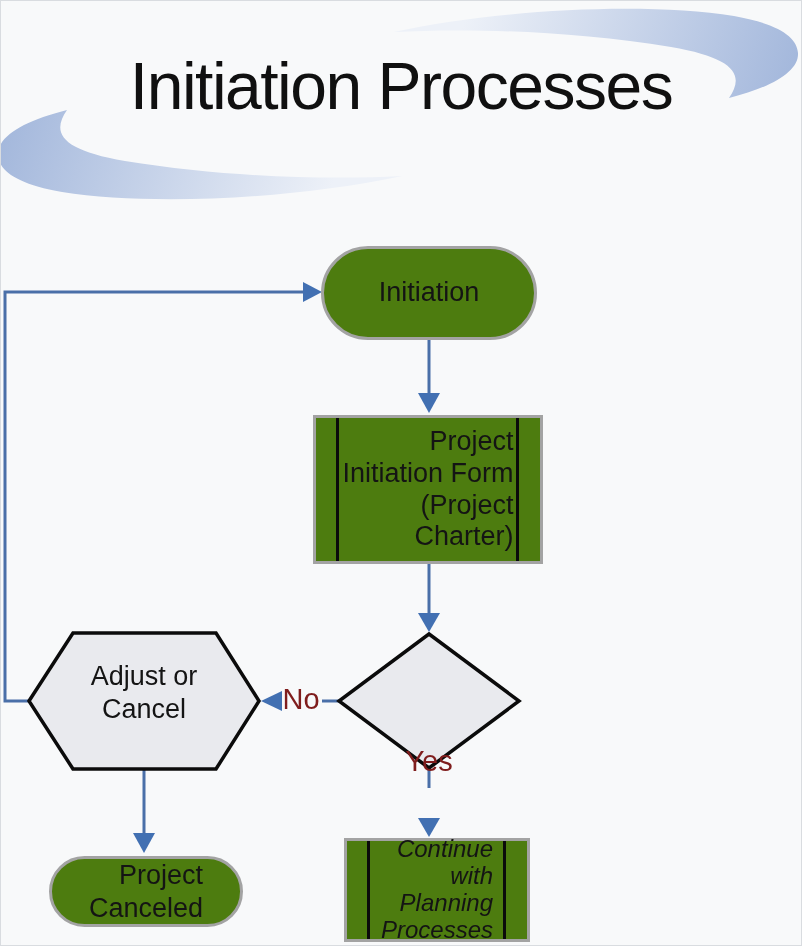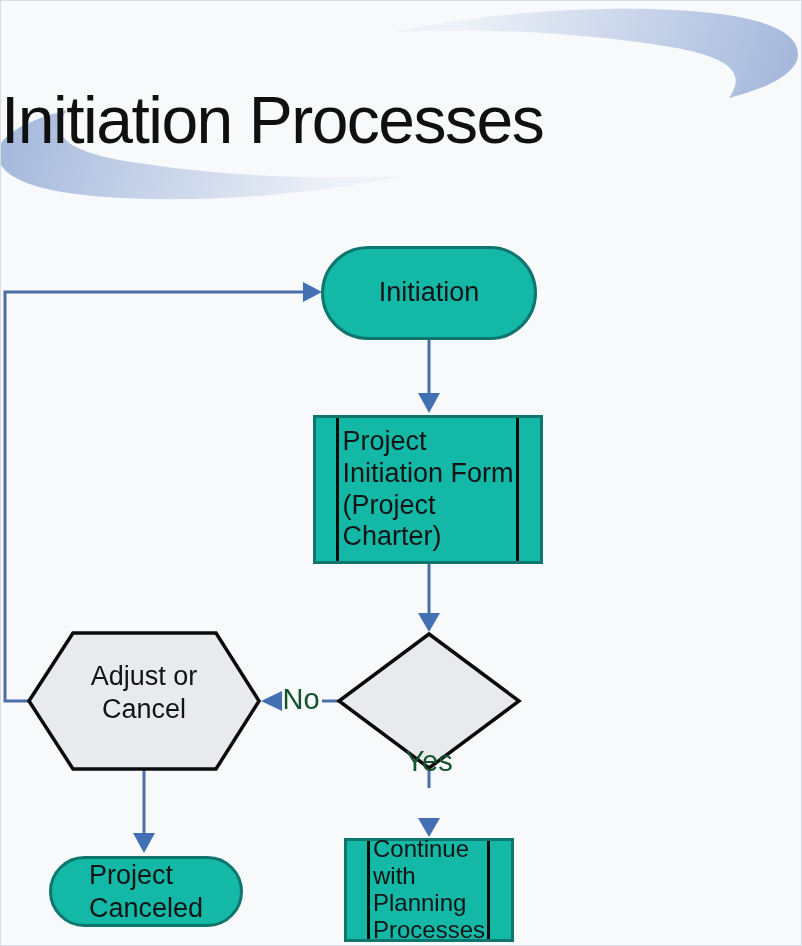--- a/index.html
+++ b/index.html
@@ -15,35 +15,34 @@
     color: #141414;
   }
   svg.layer {
     position: absolute;
     left: 0; top: 0;
     width: 802px; height: 946px;
   }
   .abs { position: absolute; box-sizing: border-box; }
   .page-title {
     left: 0; right: 0; top: 52px;
-    text-align: left;
+    text-align: center;
     font-size: 66px;
     letter-spacing: -1.5px;
     line-height: 1.0;
     color: #101010;
     white-space: nowrap;
-    margin-top: 34px;
   }
   .node {
     display: flex;
     align-items: center;
     justify-content: center;
-    text-align: left;
-    background: #14b8a6;
-    border: 3px solid #0f766e;
+    text-align: right;
+    background: #4d7c0f;
+    border: 3px solid #a3a3a3;
     font-size: 27px;
     line-height: 1.18;
   }
   .prewrap { white-space: pre-line; }
   .terminator-initiation {
     left: 320px; top: 245px; width: 216px; height: 94px;
     border-radius: 47px;
   }
   .process-form {
     left: 312px; top: 414px; width: 230px; height: 149px;
@@ -57,32 +56,33 @@
     text-align: center;
     font-size: 27px;
     line-height: 1.22;
     background: transparent;
   }
   .label-approval { left: 338px; top: 633px; width: 180px; height: 134px; font-size: 28px; }
   .label-hexagon  { left: 28px;  top: 632px; width: 230px; height: 120px; }
   .edge-label {
     font-size: 29px;
     text-align: center;
-    color: #14532d;
+    color: #7f1d1d;
   }
   .edge-no  { left: 276px; top: 682px; width: 48px; }
   .edge-yes { left: 398px; top: 744px; width: 60px; }
   .terminator-canceled {
     left: 48px; top: 855px; width: 194px; height: 71px;
     border-radius: 36px;
     line-height: 1.2;
   }
   .process-continue {
-    left: 343px; top: 837px; width: 170px; height: 104px;
+    left: 343px; top: 837px; width: 186px; height: 104px;
     font-size: 24px;
+    font-style: italic;
     line-height: 1.12;
   }
 </style>
 </head>
 <body>
 
 <div class="canvas">
 
   <svg class="layer" viewBox="0 0 802 946">
     <defs>

